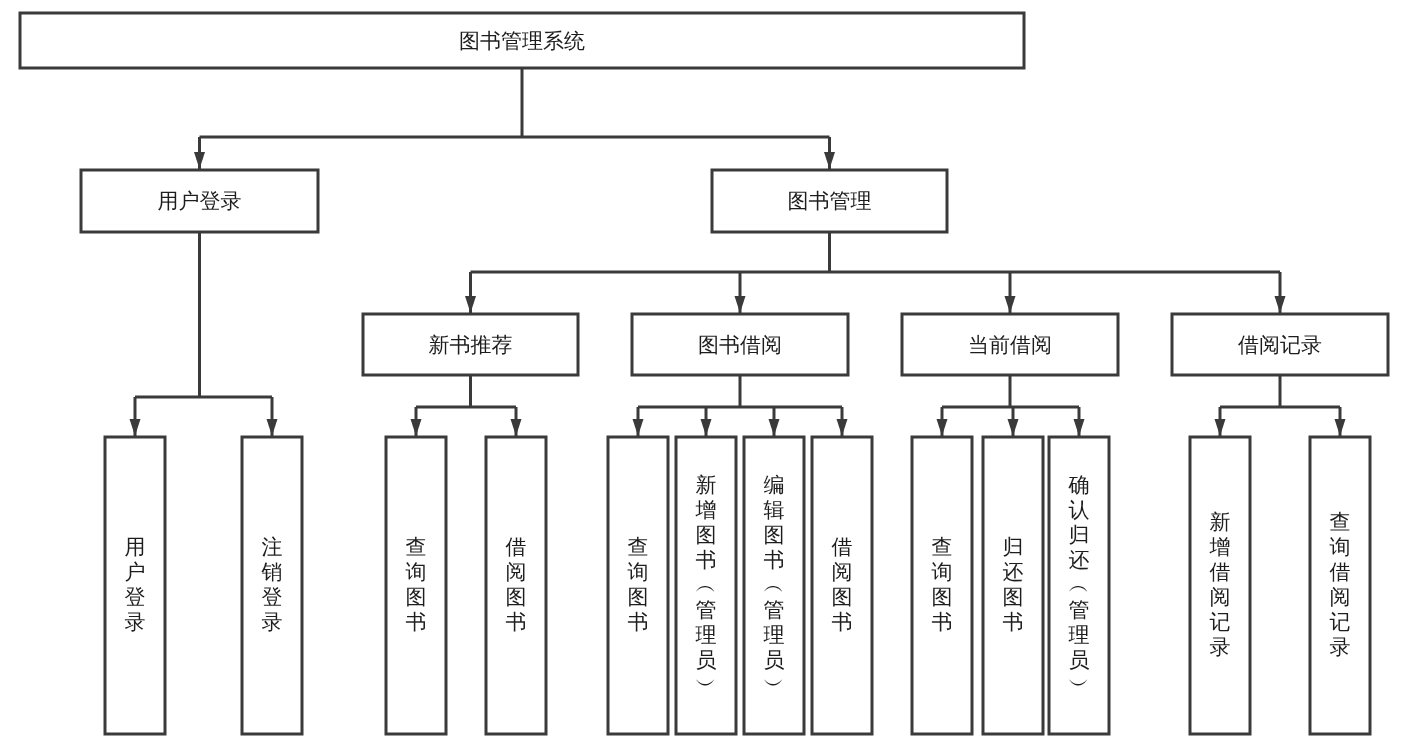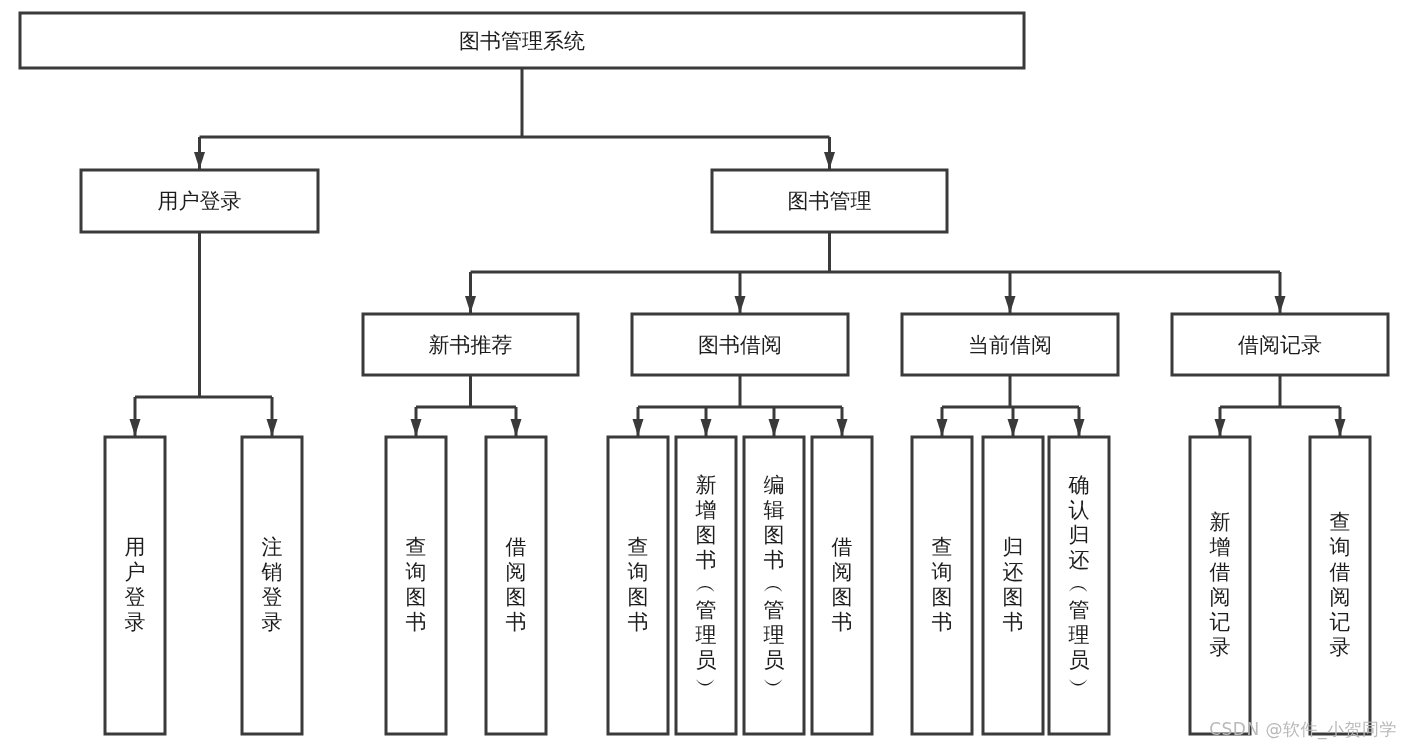--- a/index.html
+++ b/index.html
@@ -199,14 +199,13 @@
         <g>
           <rect x="1190" y="437" width="60" height="297" class="node-rect"></rect>
           <text x="1220" y="523" class="node-label vertical"><tspan x="1220" dy="0">新</tspan><tspan x="1220" dy="25">增</tspan><tspan x="1220" dy="25">借</tspan><tspan x="1220" dy="25">阅</tspan><tspan x="1220" dy="25">记</tspan><tspan x="1220" dy="25">录</tspan></text>
         </g>
         <g>
           <rect x="1310" y="437" width="60" height="297" class="node-rect"></rect>
           <text x="1340" y="523" class="node-label vertical"><tspan x="1340" dy="0">查</tspan><tspan x="1340" dy="25">询</tspan><tspan x="1340" dy="25">借</tspan><tspan x="1340" dy="25">阅</tspan><tspan x="1340" dy="25">记</tspan><tspan x="1340" dy="25">录</tspan></text>
         </g>
       </g>
   </svg>
-  <div class="watermark">CSDN @软件_小贺同学</div>
 </div>
 
 </body></html>

